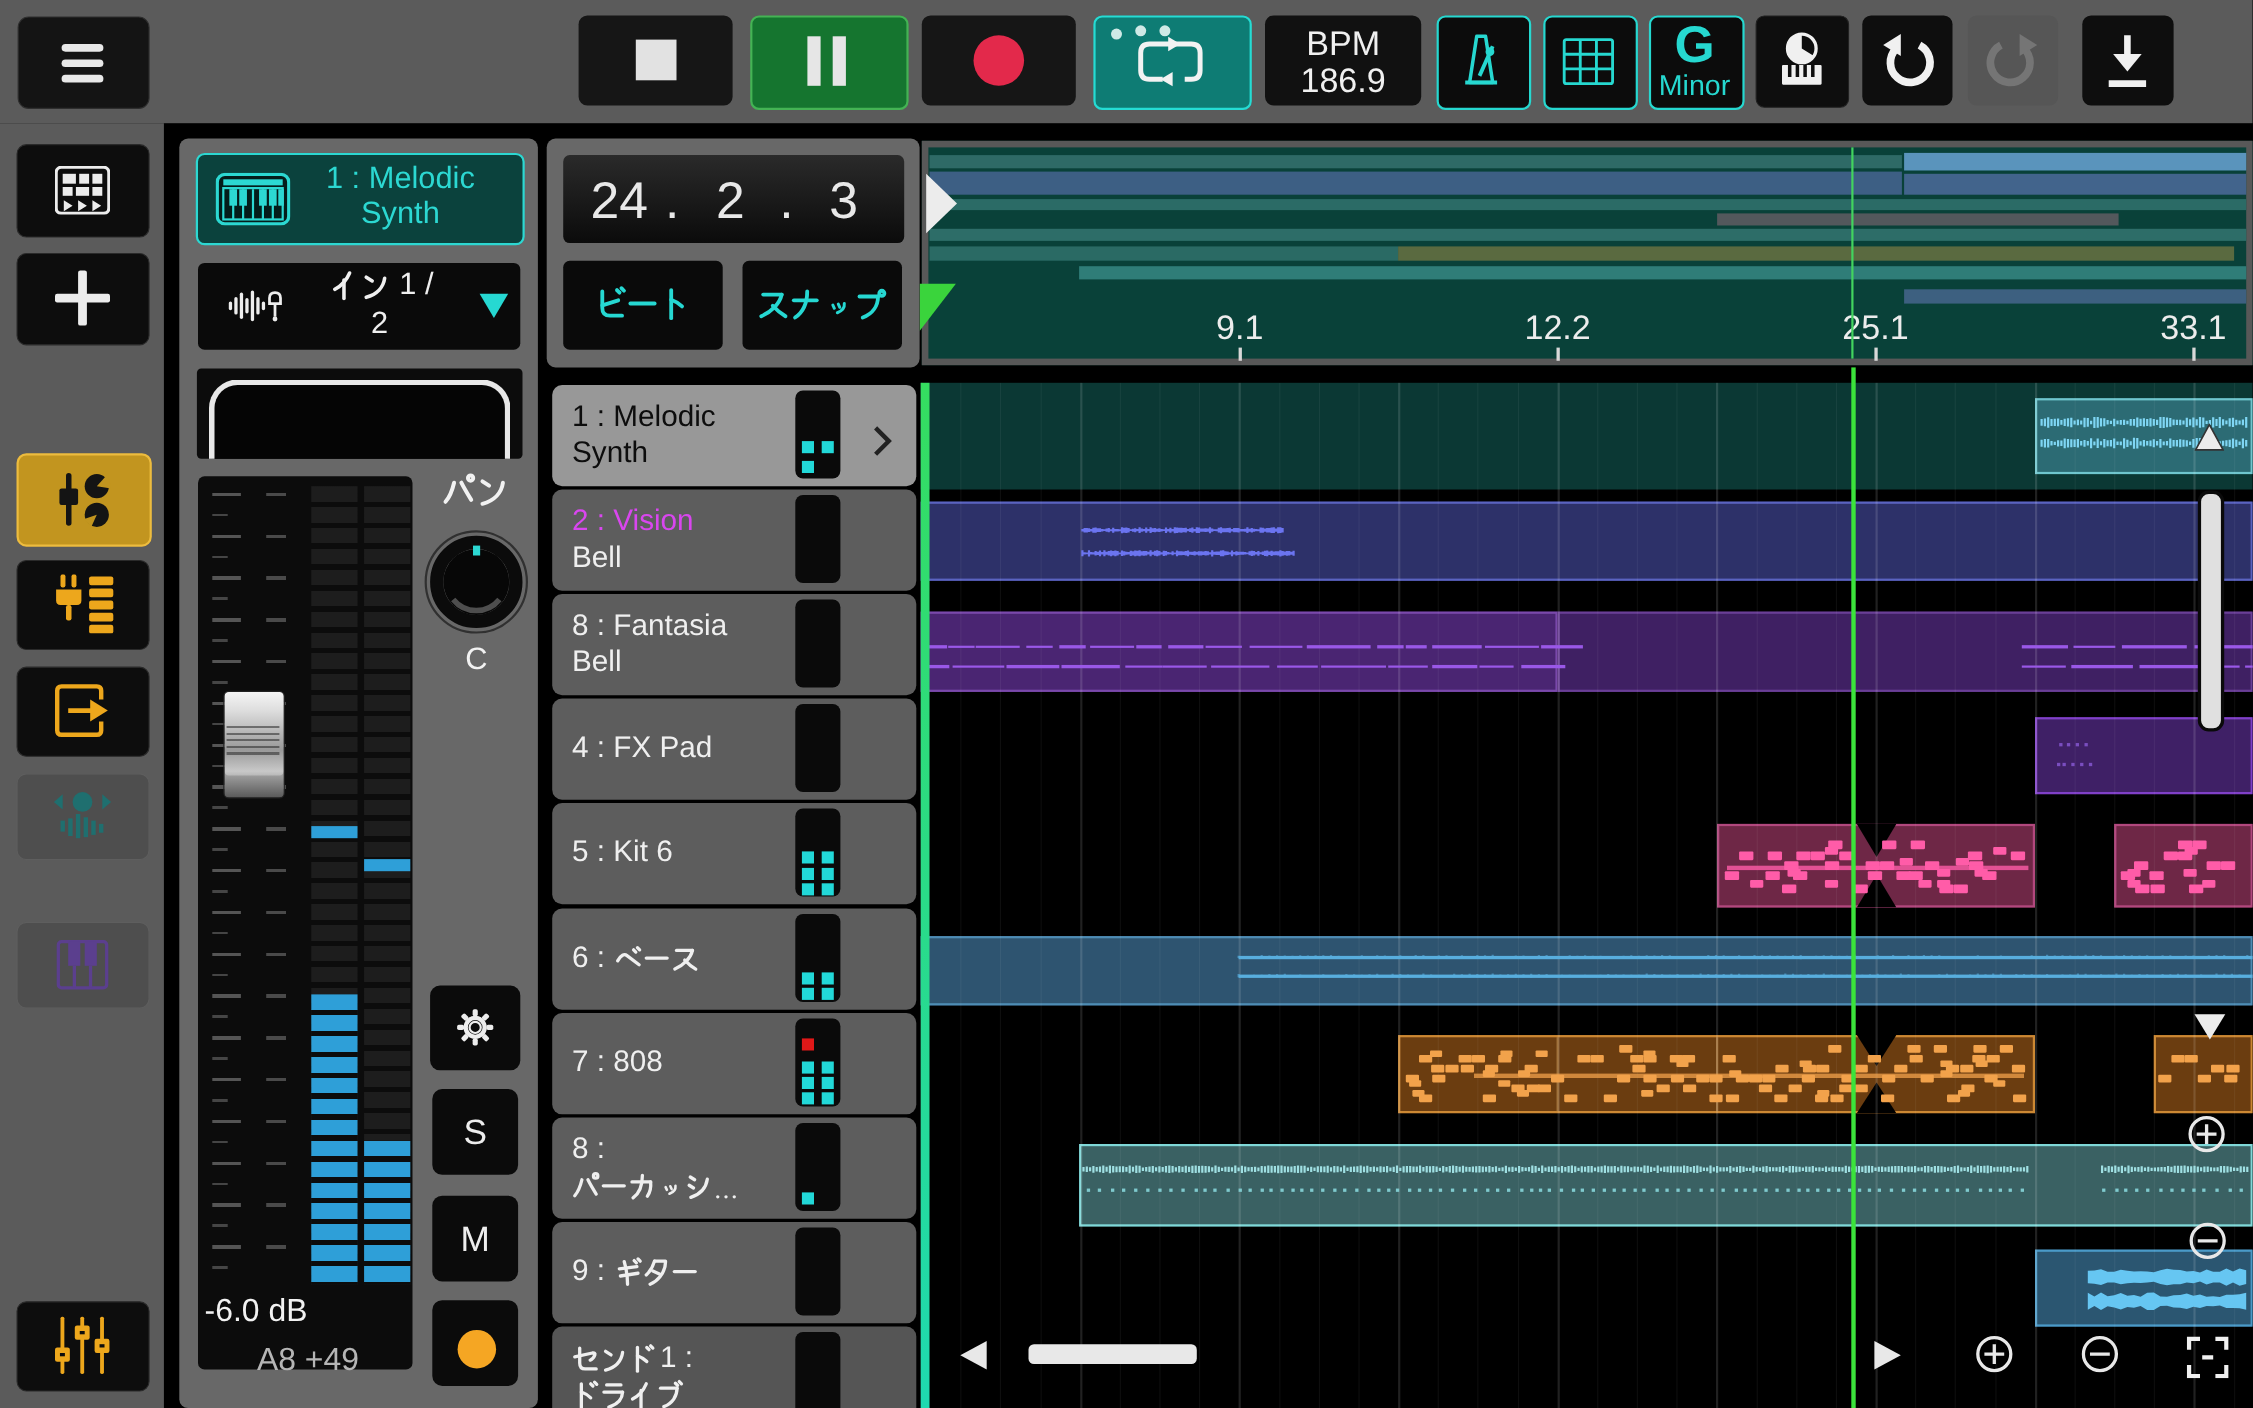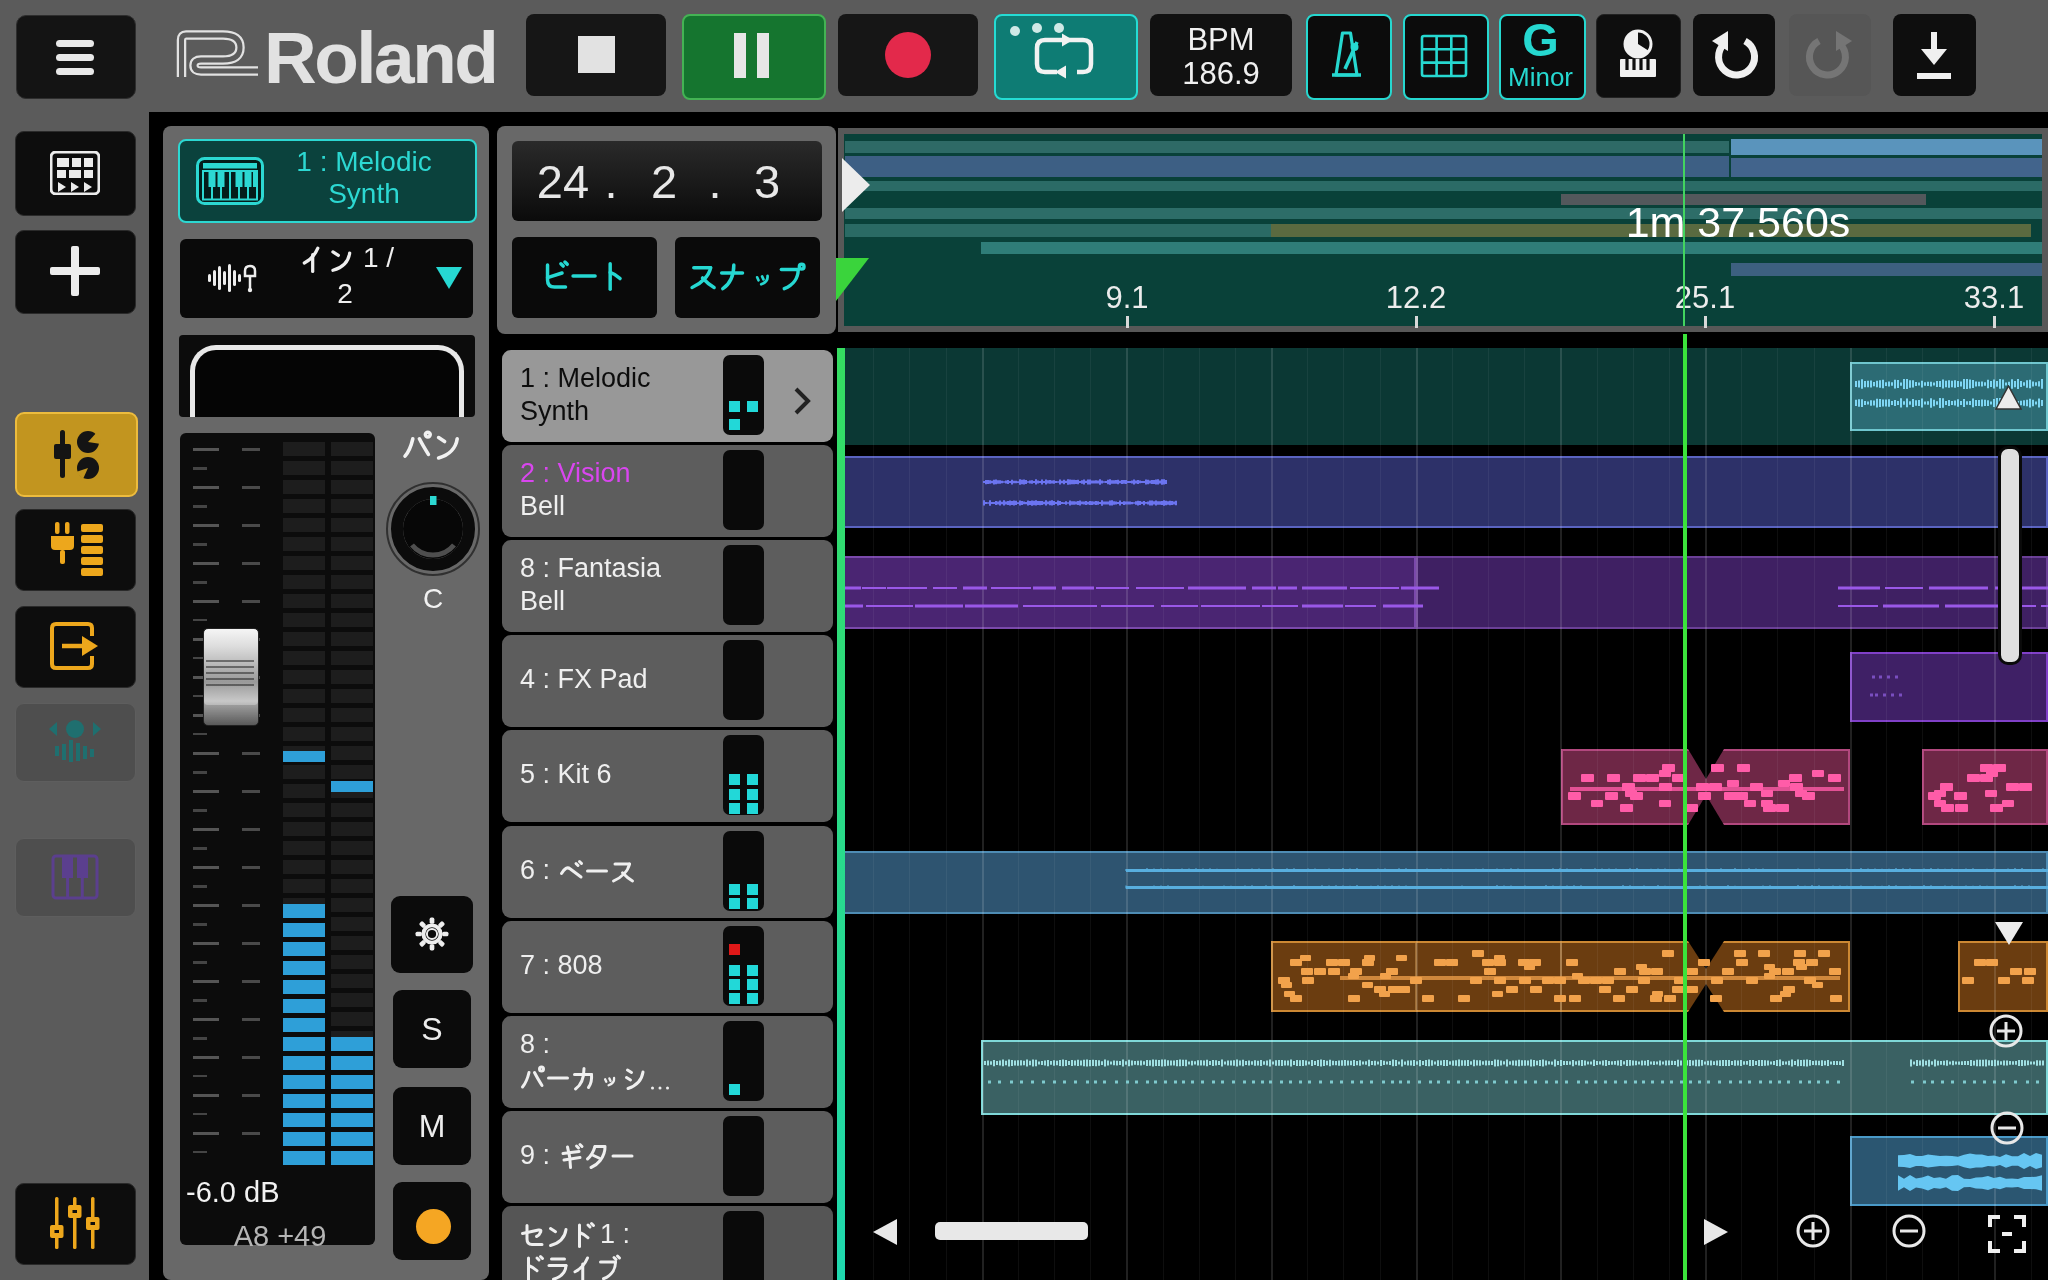--- a/index.html
+++ b/index.html
@@ -2,27 +2,20 @@
 <html><head><meta charset="utf-8"><style>*{margin:0;padding:0}body{background:#000}</style></head><body>
 <div id="root" style="position:relative;width:2048px;height:1280px;background:#000;overflow:hidden;font-family:'Liberation Sans',sans-serif">
     <div style="position:absolute;left:0px;top:0px;width:2048px;height:112px;background:#5b5b5b"></div>
     <div style="position:absolute;left:0px;top:112px;width:149px;height:1168px;background:#5b5b5b"></div>
     <div style="position:absolute;left:163px;top:126px;width:326px;height:1154px;background:#686868;border-radius:8px"></div>
     <div style="position:absolute;left:497px;top:126px;width:339px;height:208px;background:#686868;border-radius:8px"></div>
     <div style="position:absolute;left:16px;top:15px;width:118px;height:82px;background:#141414;border-radius:10px;border:1px solid #2e2e2e"></div>
     <div style="position:absolute;left:56px;top:40px;width:38px;height:7px;background:#e8e8e8;border-radius:3.5px"></div>
     <div style="position:absolute;left:56px;top:54px;width:38px;height:7px;background:#e8e8e8;border-radius:3.5px"></div>
     <div style="position:absolute;left:56px;top:68px;width:38px;height:7px;background:#e8e8e8;border-radius:3.5px"></div>
-    <div style="position:absolute;left:170px;top:26px;width:320px;height:60px;"><svg width="330" height="62" viewBox="0 0 330 62" fill="none">
-<g transform="translate(3,4)">
-<path d="M8.5,47 L8.5,10 Q8.5,5 13,5 L50,5 Q67,5 67,17.5 Q67,30 50,30 L28,30 Q21,30 21,35.5 Q21,41 28,41 L85,41" stroke="#e2e2e2" stroke-width="9.5" fill="none"></path>
-<path d="M8.5,48 L8.5,10 Q8.5,5 13,5 L50,5 Q67,5 67,17.5 Q67,30 50,30 L28,30 Q21,30 21,35.5 Q21,41 28,41 L85,41" stroke="#5b5b5b" stroke-width="5" fill="none"></path>
-</g>
-<text x="94" y="57" font-family="'Liberation Sans',sans-serif" font-size="73" font-weight="bold" fill="#e2e2e2" letter-spacing="-2.5">Roland</text>
-</svg></div>
     <div style="position:absolute;left:526px;top:14px;width:140px;height:82px;background:#161616;border-radius:8px"></div>
     <div style="position:absolute;left:578px;top:36px;width:37px;height:37px;background:#e2e2e2"></div>
     <div style="position:absolute;left:682px;top:14px;width:140px;height:82px;background:#15752f;border-radius:8px;border:2px solid #44b354"></div>
     <div style="position:absolute;left:734px;top:33px;width:12px;height:45px;background:#e6e6e6"></div>
     <div style="position:absolute;left:757px;top:33px;width:12px;height:45px;background:#e6e6e6"></div>
     <div style="position:absolute;left:838px;top:14px;width:140px;height:82px;background:#161616;border-radius:8px"></div>
     <div style="position:absolute;left:885px;top:32px;width:46px;height:46px;background:#e3294b;border-radius:50%"></div>
     <div style="position:absolute;left:994px;top:14px;width:140px;height:82px;background:#0e7c74;border-radius:8px;border:2px solid #25dcd4"></div>
     <div style="position:absolute;left:1010px;top:26px;width:10px;height:10px;background:#cfe9e6;border-radius:50%"></div>
     <div style="position:absolute;left:1032px;top:23px;width:10px;height:10px;background:#cfe9e6;border-radius:50%"></div>
@@ -303,21 +296,20 @@
     <div style="position:absolute;left:1731px;top:139px;width:311px;height:16px;background:#5a94bc"></div>
     <div style="position:absolute;left:845px;top:156px;width:884px;height:21px;background:#3d5f84"></div>
     <div style="position:absolute;left:1731px;top:158px;width:311px;height:19px;background:#42648c"></div>
     <div style="position:absolute;left:845px;top:181px;width:1197px;height:10px;background:#2b6b66"></div>
     <div style="position:absolute;left:1561px;top:194px;width:365px;height:11px;background:#53585c"></div>
     <div style="position:absolute;left:845px;top:208px;width:1197px;height:11px;background:#2d6d68"></div>
     <div style="position:absolute;left:845px;top:224px;width:426px;height:13px;background:#2a6a64"></div>
     <div style="position:absolute;left:1271px;top:224px;width:760px;height:13px;background:#5a6a40"></div>
     <div style="position:absolute;left:981px;top:242px;width:1061px;height:12px;background:#2f7d78"></div>
     <div style="position:absolute;left:1731px;top:263px;width:311px;height:13px;background:#3d6080"></div>
-    <div style="position:absolute;left:1508px;top:198px;width:460px;height:50px;color:#fff;font-size:43px;text-align:center">1m 37.560s</div>
     <div style="position:absolute;left:842px;top:158px;width:0px;height:0px;border-top:27px solid transparent;border-bottom:27px solid transparent;border-left:28px solid #ececec"></div>
     <svg style="position:absolute;left:836px;top:256px" width="36" height="46">
       <path d="M0,2 L33,2 L0,45 Z" fill="#3ad43c"></path>
     </svg>
     <div style="position:absolute;left:1067px;top:280px;width:120px;height:34px;color:#ececec;font-size:31px;text-align:center">9.1</div>
     <div style="position:absolute;left:1126px;top:316px;width:3px;height:12px;background:#d8d8d8"></div>
     <div style="position:absolute;left:1356px;top:280px;width:120px;height:34px;color:#ececec;font-size:31px;text-align:center">12.2</div>
     <div style="position:absolute;left:1415px;top:316px;width:3px;height:12px;background:#d8d8d8"></div>
     <div style="position:absolute;left:1645px;top:280px;width:120px;height:34px;color:#ececec;font-size:31px;text-align:center">25.1</div>
     <div style="position:absolute;left:1704px;top:316px;width:3px;height:12px;background:#d8d8d8"></div>

